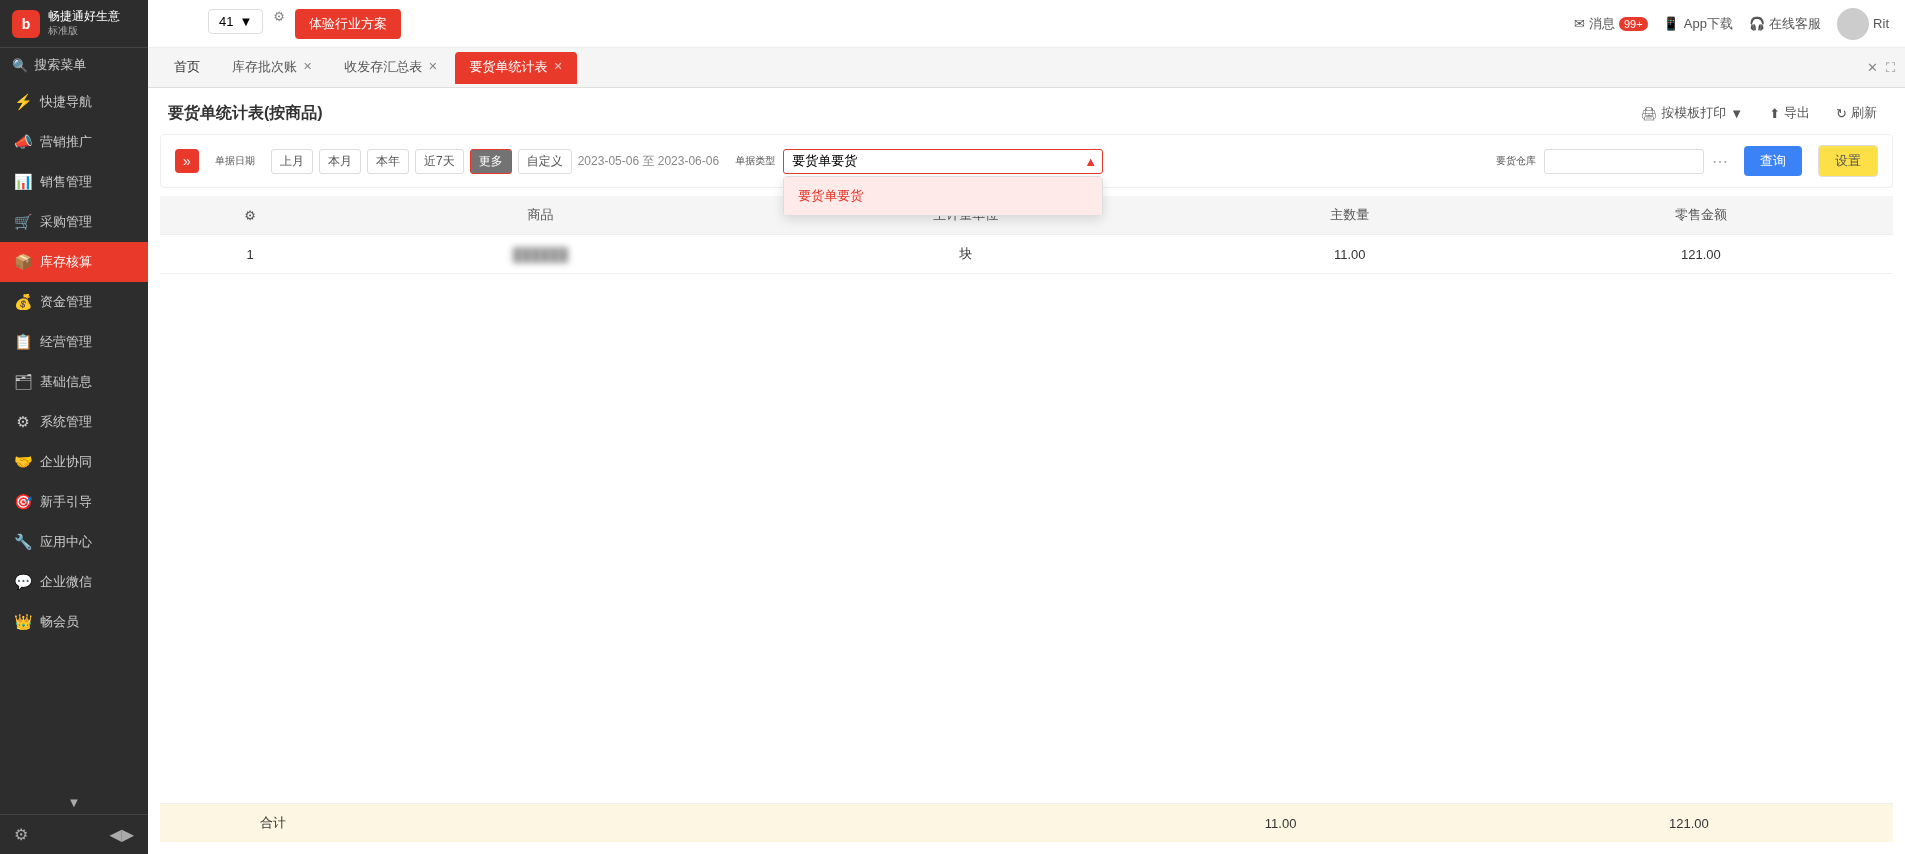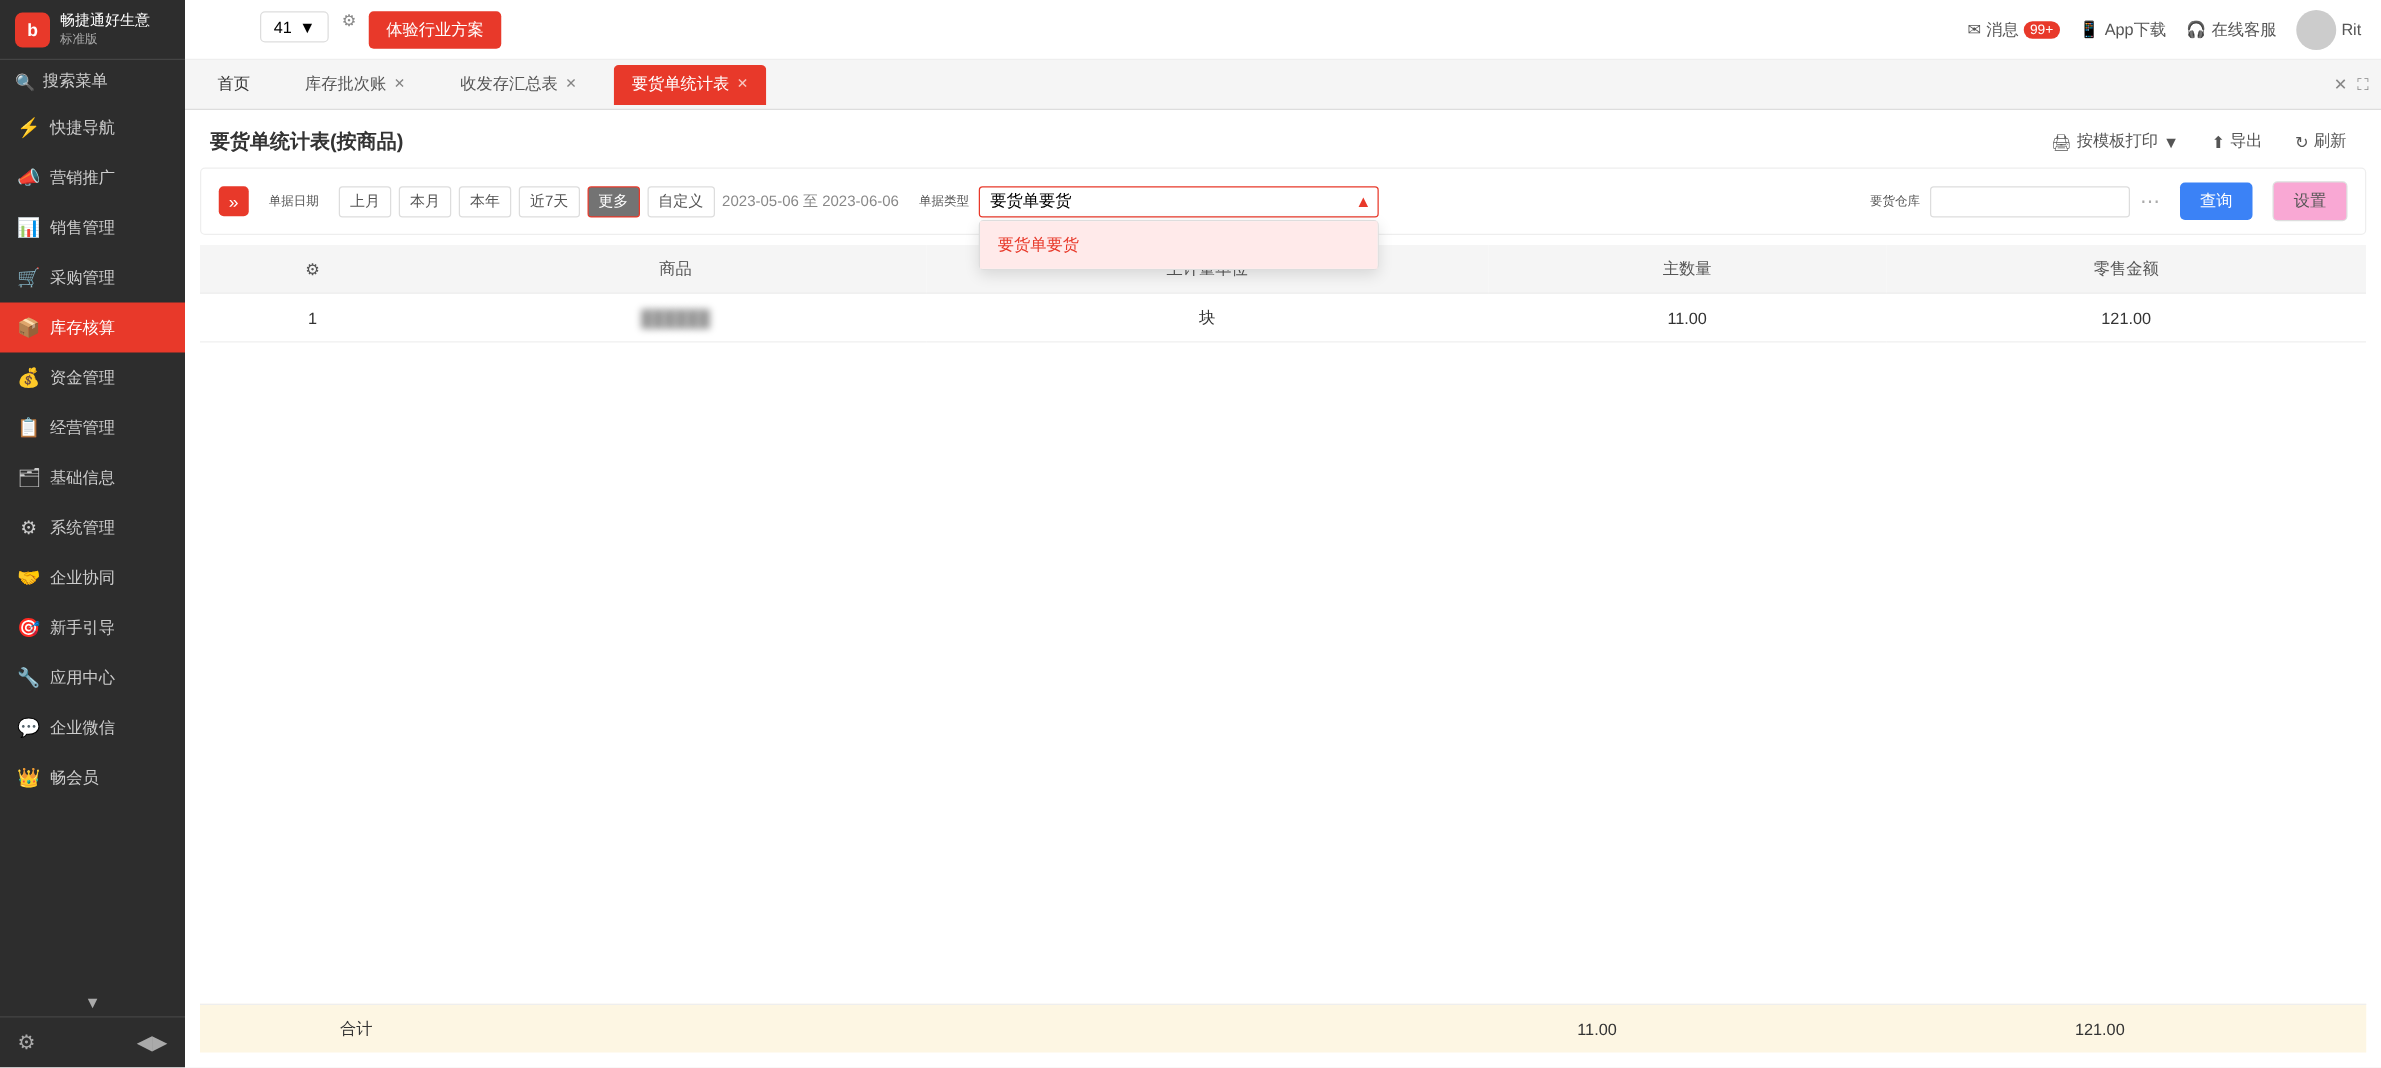--- a/index.html
+++ b/index.html
@@ -116,21 +116,21 @@
     }
 
     
     .tabbar {
       background: #f5f5f5;
       display: flex; align-items: center;
       padding: 0 12px;
       border-bottom: 1px solid #ddd;
       flex-shrink: 0;
       height: 40px;
-      gap: 16px;
+      gap: 4px;
       position: relative;
     }
     .tab {
       display: flex; align-items: center; gap: 4px;
       padding: 6px 14px;
       font-size: 13px; cursor: pointer;
       border-bottom: 2px solid transparent;
       color: #555;
       white-space: nowrap;
     }
@@ -226,21 +226,21 @@
       width: 160px; outline: none;
     }
     .filter-more-btn { color: #aaa; cursor: pointer; font-size: 16px; }
     .query-btn {
       background: #3b82f6; color: #fff;
       border: none; border-radius: 4px;
       padding: 6px 16px; font-size: 13px; cursor: pointer;
       white-space: nowrap;
     }
     .set-btn {
-      background: #f9a8d4; color: #555;
+      background: #fde047; color: #555;
       border: 1px solid #ddd; border-radius: 4px;
       padding: 6px 16px; font-size: 13px; cursor: pointer;
       white-space: nowrap;
     }
     .dropdown-menu {
       position: absolute;
       top: calc(100% + 2px);
       left: 0;
       width: 100%;
       background: #fff;
@@ -280,21 +280,21 @@
       padding: 10px 12px;
       text-align: center;
       border-bottom: 1px solid #f0f0f0;
       color: #333;
     }
 
     
     .table-footer {
       background: #fdf6e3;
       border-top: 1px solid #eee;
-      padding: 10px 12px;
+      padding: 10px 0;
       display: flex;
       align-items: center;
       flex-shrink: 0;
       margin: 0 12px 12px;
     }
     .footer-cell {
       flex: 1; text-align: center; font-size: 13px; color: #333;
     }
     .footer-label { text-align: left; padding-left: 20px; }
 

